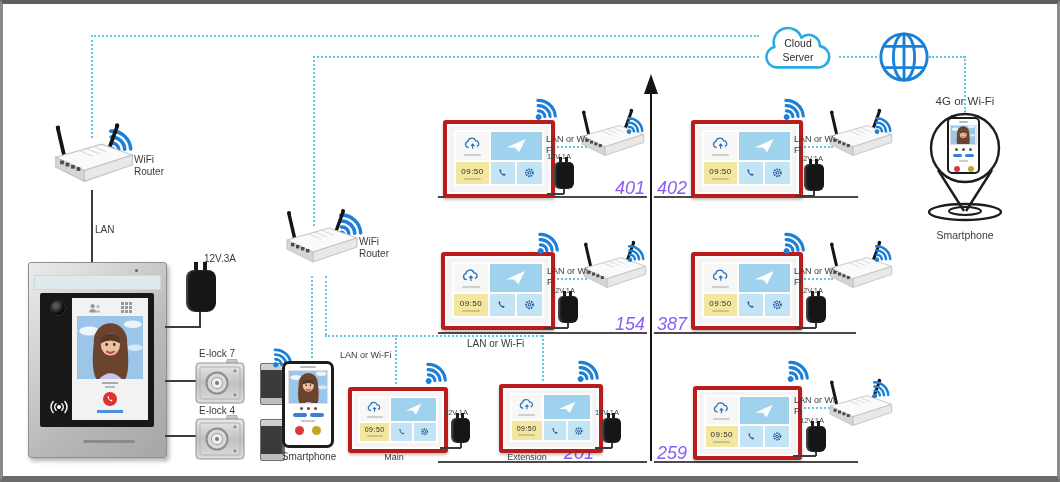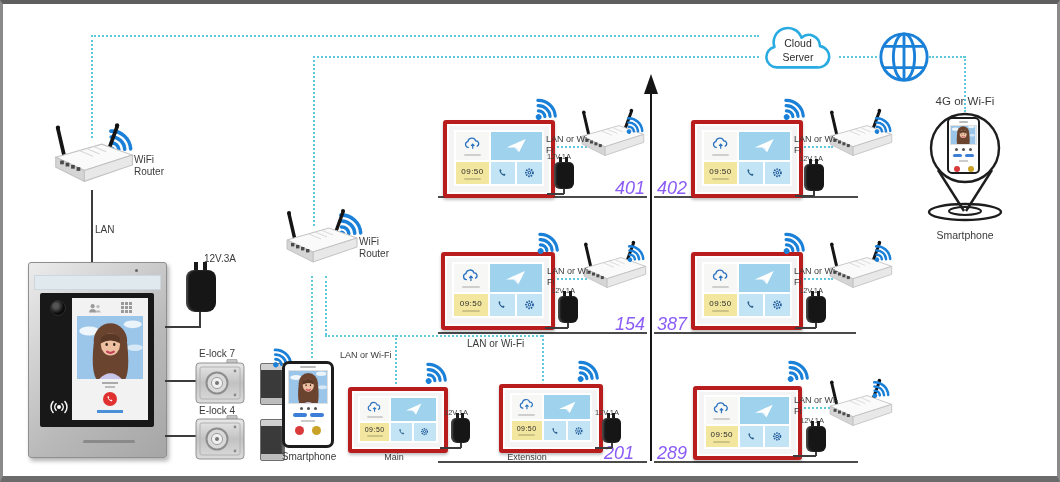--- a/index.html
+++ b/index.html
@@ -105,22 +105,22 @@
   <div class="floor-line" style="left:435px;top:192px;width:209px;"></div>
   <div class="floor-line" style="left:651px;top:192px;width:204px;"></div>
   <div class="floor-line" style="left:435px;top:328px;width:209px;"></div>
   <div class="floor-line" style="left:651px;top:328px;width:202px;"></div>
   <div class="floor-line" style="left:435px;top:457px;width:209px;"></div>
   <div class="floor-line" style="left:651px;top:457px;width:204px;"></div>
   <span class="floor-num right" style="left:590px;top:175px;width:52px;text-align:right;">401</span>
   <span class="floor-num" style="left:654px;top:175px;">402</span>
   <span class="floor-num" style="left:590px;top:311px;width:52px;text-align:right;">154</span>
   <span class="floor-num" style="left:654px;top:311px;">387</span>
-  <span class="floor-num" style="left:590px;top:440px;width:52px;text-align:center;">201</span>
-  <span class="floor-num" style="left:654px;top:440px;">289</span>
+  <span class="floor-num" style="left:561px;top:440px;width:52px;text-align:left;">201</span>
+  <span class="floor-num" style="left:654px;top:440px;">259</span>
 
   <div class="cable-v" style="left:647px;top:88px;height:369px;background:#151515;"></div>
   <div class="arrowhead" style="left:641px;top:70px;"></div>
 
   <span class="wifi" style="left:99px;top:121px;width:34px;height:34px;">
       <svg viewBox="0 0 26 26" style="width:100%;height:100%;display:block;">
  <g fill="none" stroke="#1a80d8" stroke-width="2.7" stroke-linecap="round">
   <path d="M9.2 17.4a5.4 5.4 0 0 1 7.6 0"></path>
   <path d="M6 14.2a10 10 0 0 1 14 0"></path>
   <path d="M2.8 11a14.6 14.6 0 0 1 20.4 0"></path>

